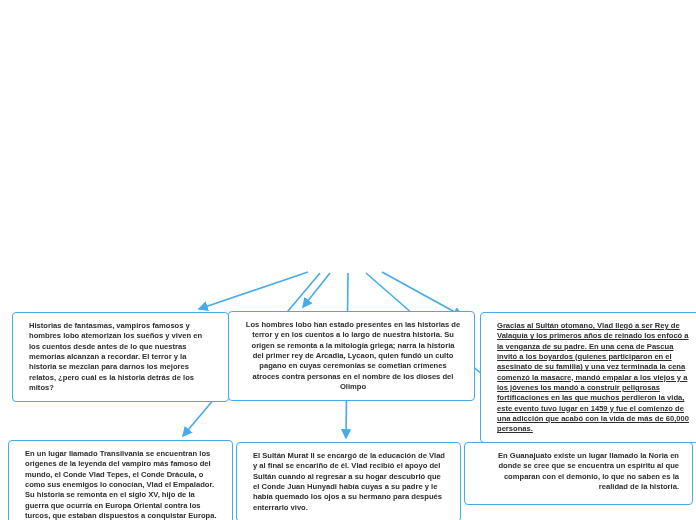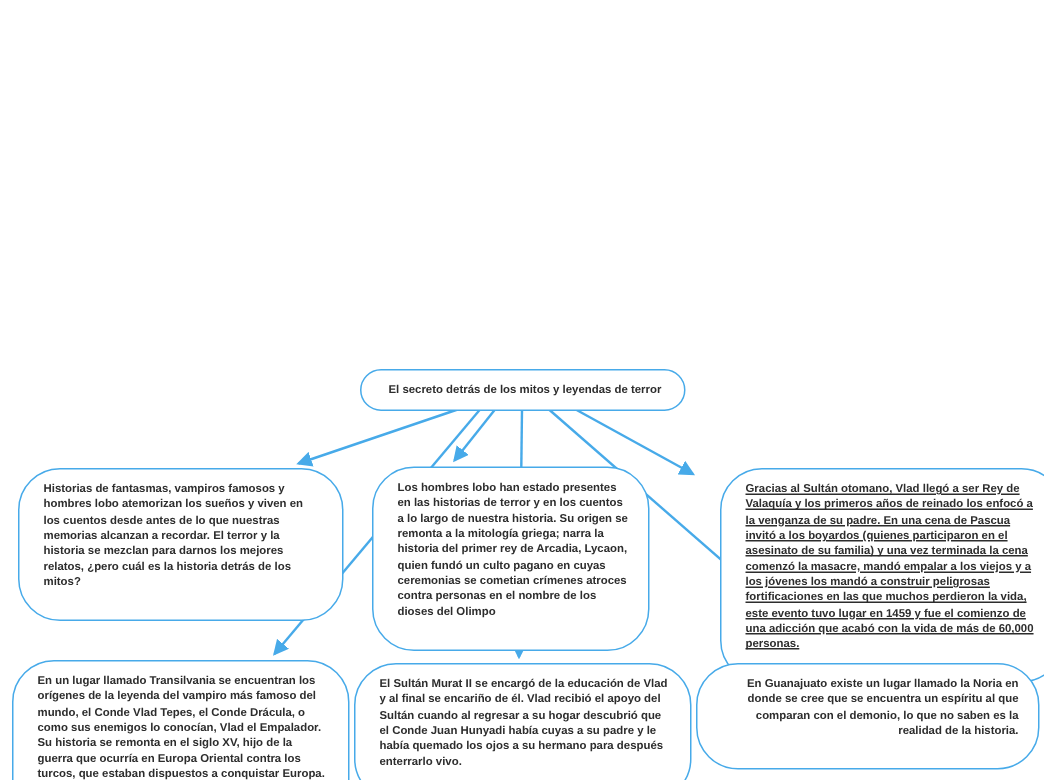--- a/index.html
+++ b/index.html
@@ -10,38 +10,38 @@
     background:#ffffff;
     font-family:"Liberation Sans", sans-serif;
   }
   #connectors{position:absolute;left:0;top:0;z-index:0;}
   .node{
     position:absolute;
     z-index:1;
     box-sizing:border-box;
     background:#ffffff;
     border:1.6px solid #47aae9;
-    border-radius:28px;
-    padding:8px 13px 20px 16px;
+    border-radius:4px;
+    padding:8px 13px 8px 16px;
     font-size:7.6px;
     font-weight:bold;
     line-height:1.36;
     color:#2d2d2d;
     cursor:default;
   }
   .node.root{
     display:flex;align-items:center;
     border-radius:14px;
     padding:4px 10px 4px 18px;
   }
   .node-text{display:block;}
   
   #node-root      {left:240px; top:246px; width:217px; min-height:28px;}
   #node-intro     {left:12px;  top:312px; width:217px; min-height:85px;}
-  #node-werewolf  {left:248px; top:311px; width:185px; min-height:89px;}
+  #node-werewolf  {left:228px; top:311px; width:247px; min-height:89px;text-align:center;}
   #node-sultan    {left:480px; top:312px; width:229px; min-height:120px;text-decoration:underline;}
   #node-transilvania{left:8px; top:440px; width:225px; height:112px;}
   #node-murat     {left:236px; top:442px; width:225px; min-height:73px;}
   #node-guanajuato{left:464px; top:442px; width:229px; min-height:63px;text-align:right;}
 </style>
 </head>
 <body>
 
 <div id="canvas">
 
@@ -54,23 +54,20 @@
     <g stroke="#47aae9" stroke-width="1.6" fill="none">
       <line x1="308" y1="272" x2="199" y2="309" marker-end="url(#arrow)"></line>
       <line x1="330" y1="273" x2="303" y2="307" marker-end="url(#arrow)"></line>
       <line x1="320" y1="273" x2="183" y2="436" marker-end="url(#arrow)"></line>
       <line x1="348" y1="273" x2="346" y2="438" marker-end="url(#arrow)"></line>
       <line x1="366" y1="273" x2="555" y2="438" marker-end="url(#arrow)"></line>
       <line x1="382" y1="272" x2="462" y2="316" marker-end="url(#arrow)"></line>
     </g>
   </svg>
 
-  <div class="node root" id="node-root">
-    <span class="node-text">El secreto detrás de los mitos y leyendas de terror</span>
-  </div>
 
   <div class="node" id="node-intro">
     <span class="node-text">Historias de fantasmas, vampiros famosos y hombres lobo atemorizan los sueños y viven en los cuentos desde antes de lo que nuestras memorias alcanzan a recordar. El terror y la historia se mezclan para darnos los mejores relatos, ¿pero cuál es la historia detrás de los mitos?</span>
   </div>
 
   <div class="node" id="node-werewolf">
     <span class="node-text">Los hombres lobo han estado presentes en las historias de terror y en los cuentos a lo largo de nuestra historia. Su origen se remonta a la mitología griega; narra la historia del primer rey de Arcadia, Lycaon, quien fundó un culto pagano en cuyas ceremonias se cometian crímenes atroces contra personas en el nombre de los dioses del Olimpo</span>
   </div>
 
   <div class="node" id="node-sultan">

